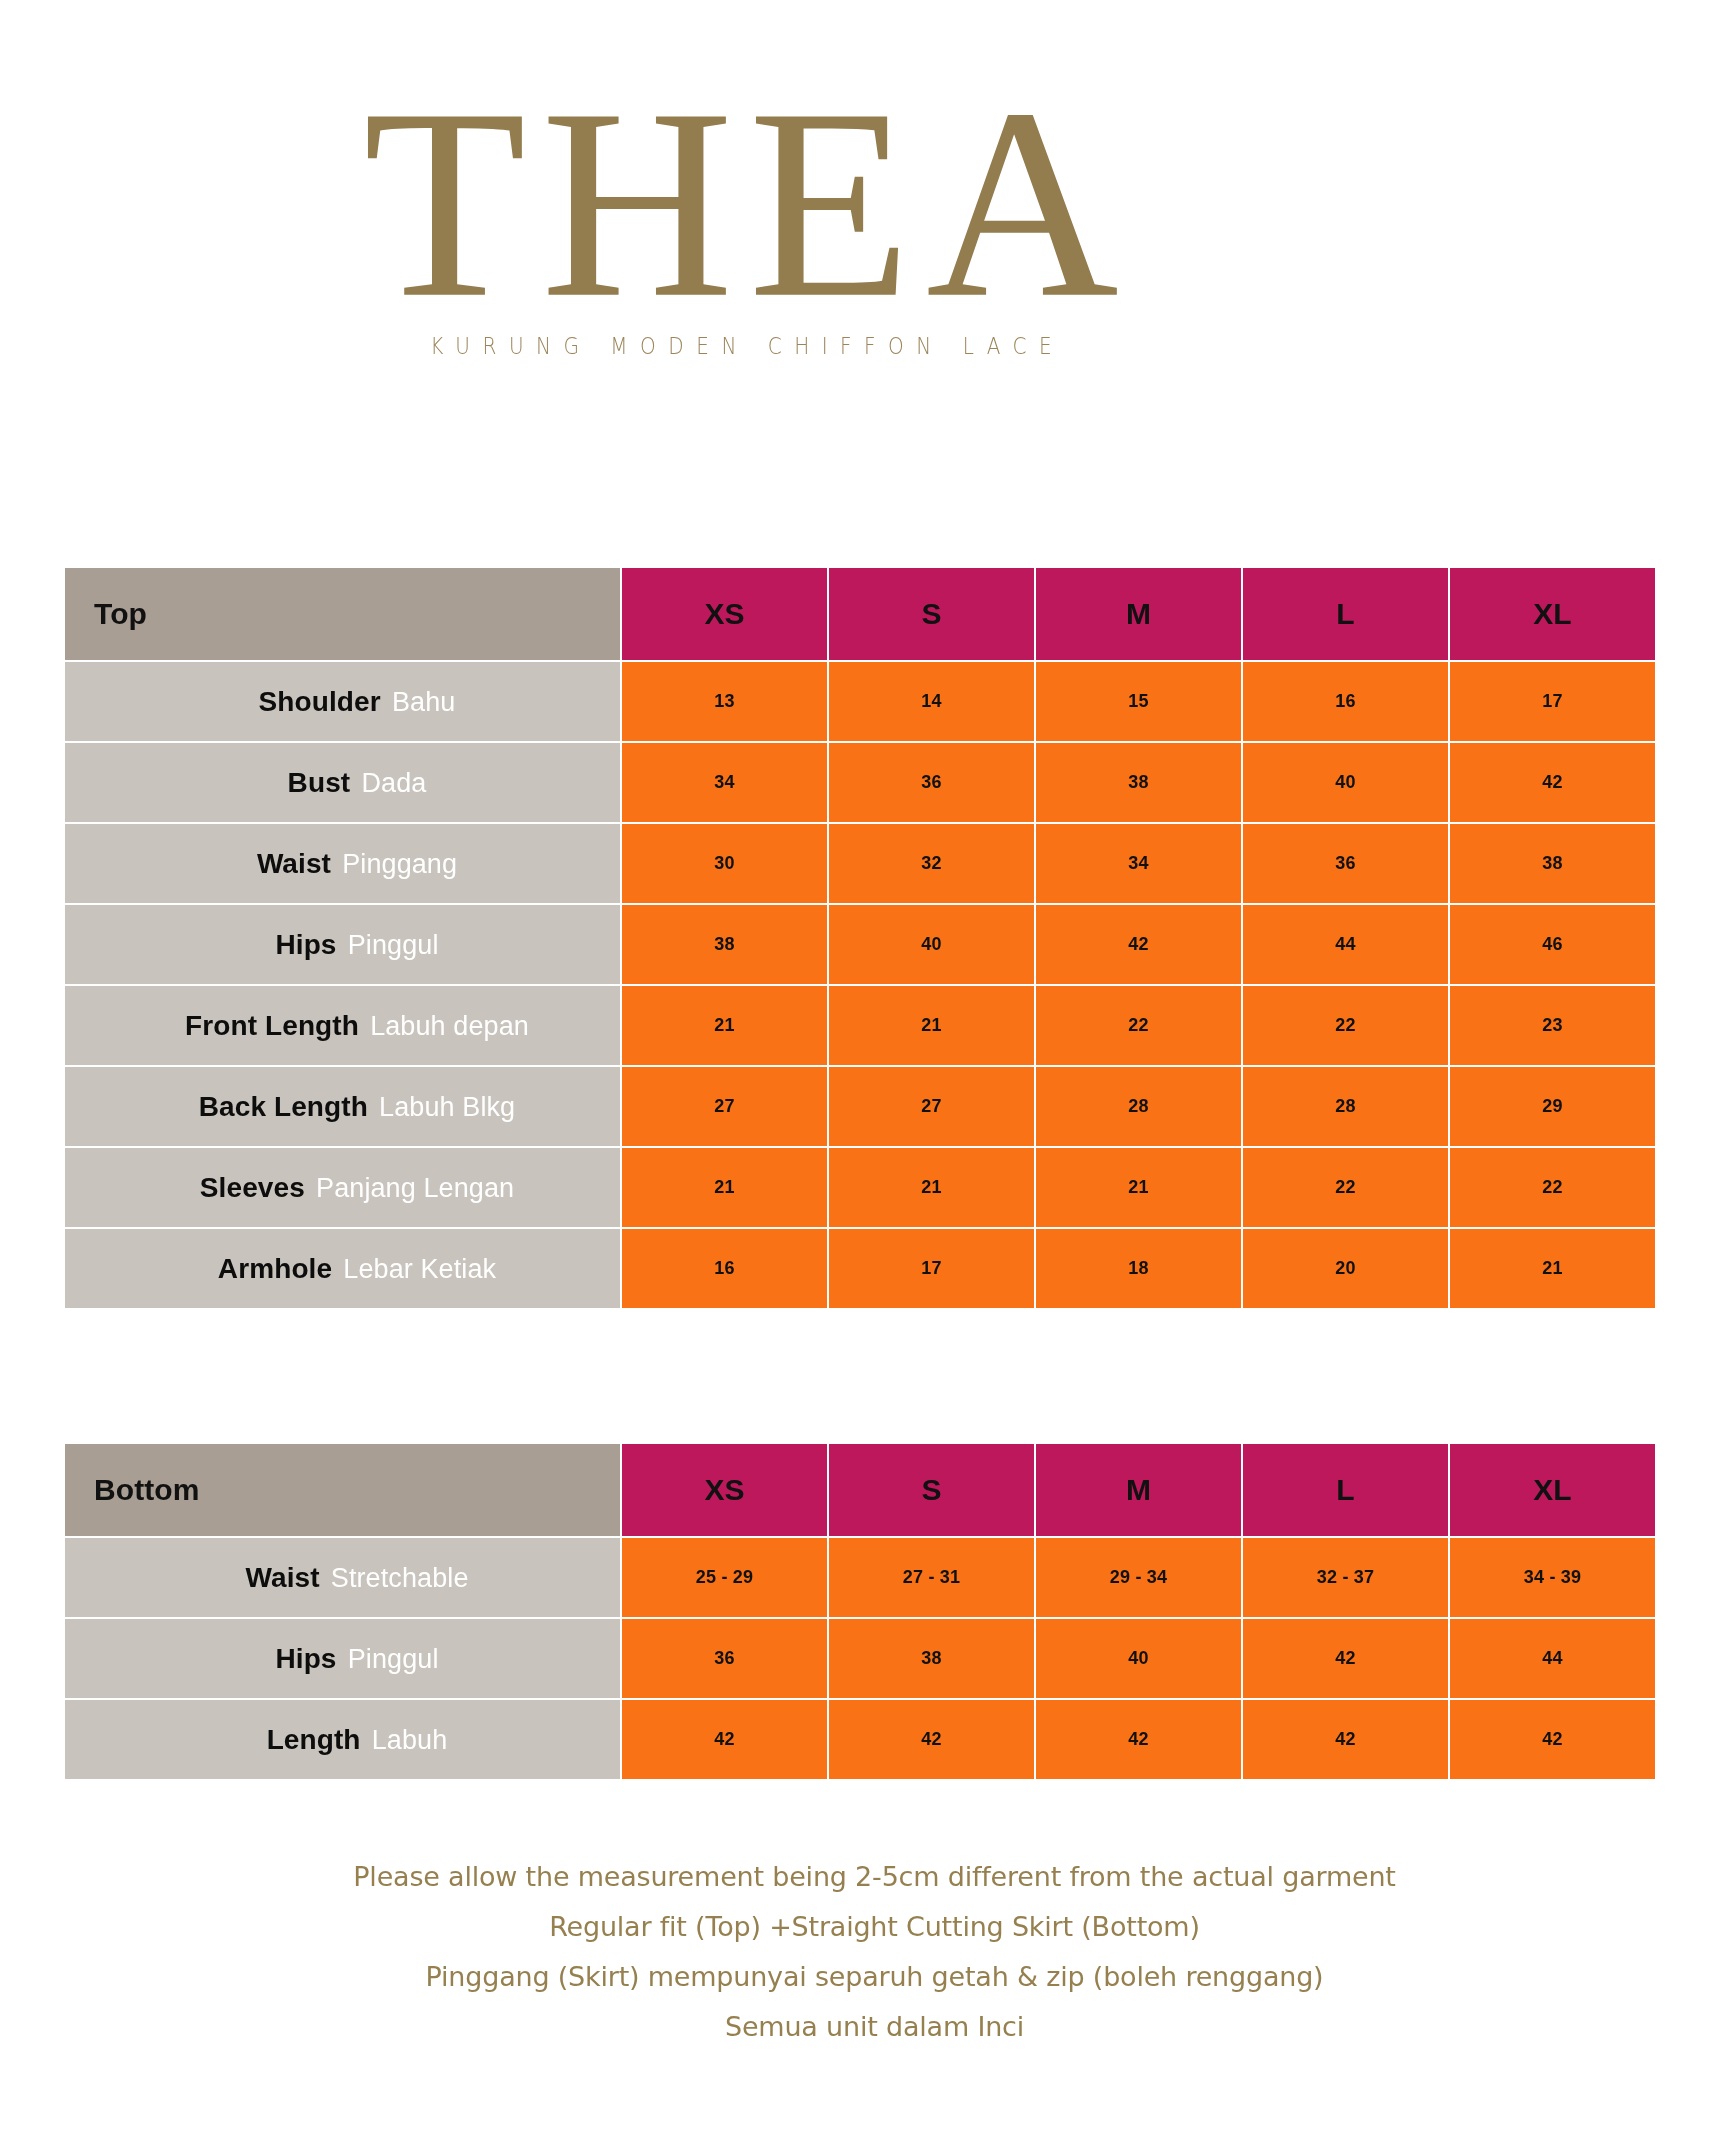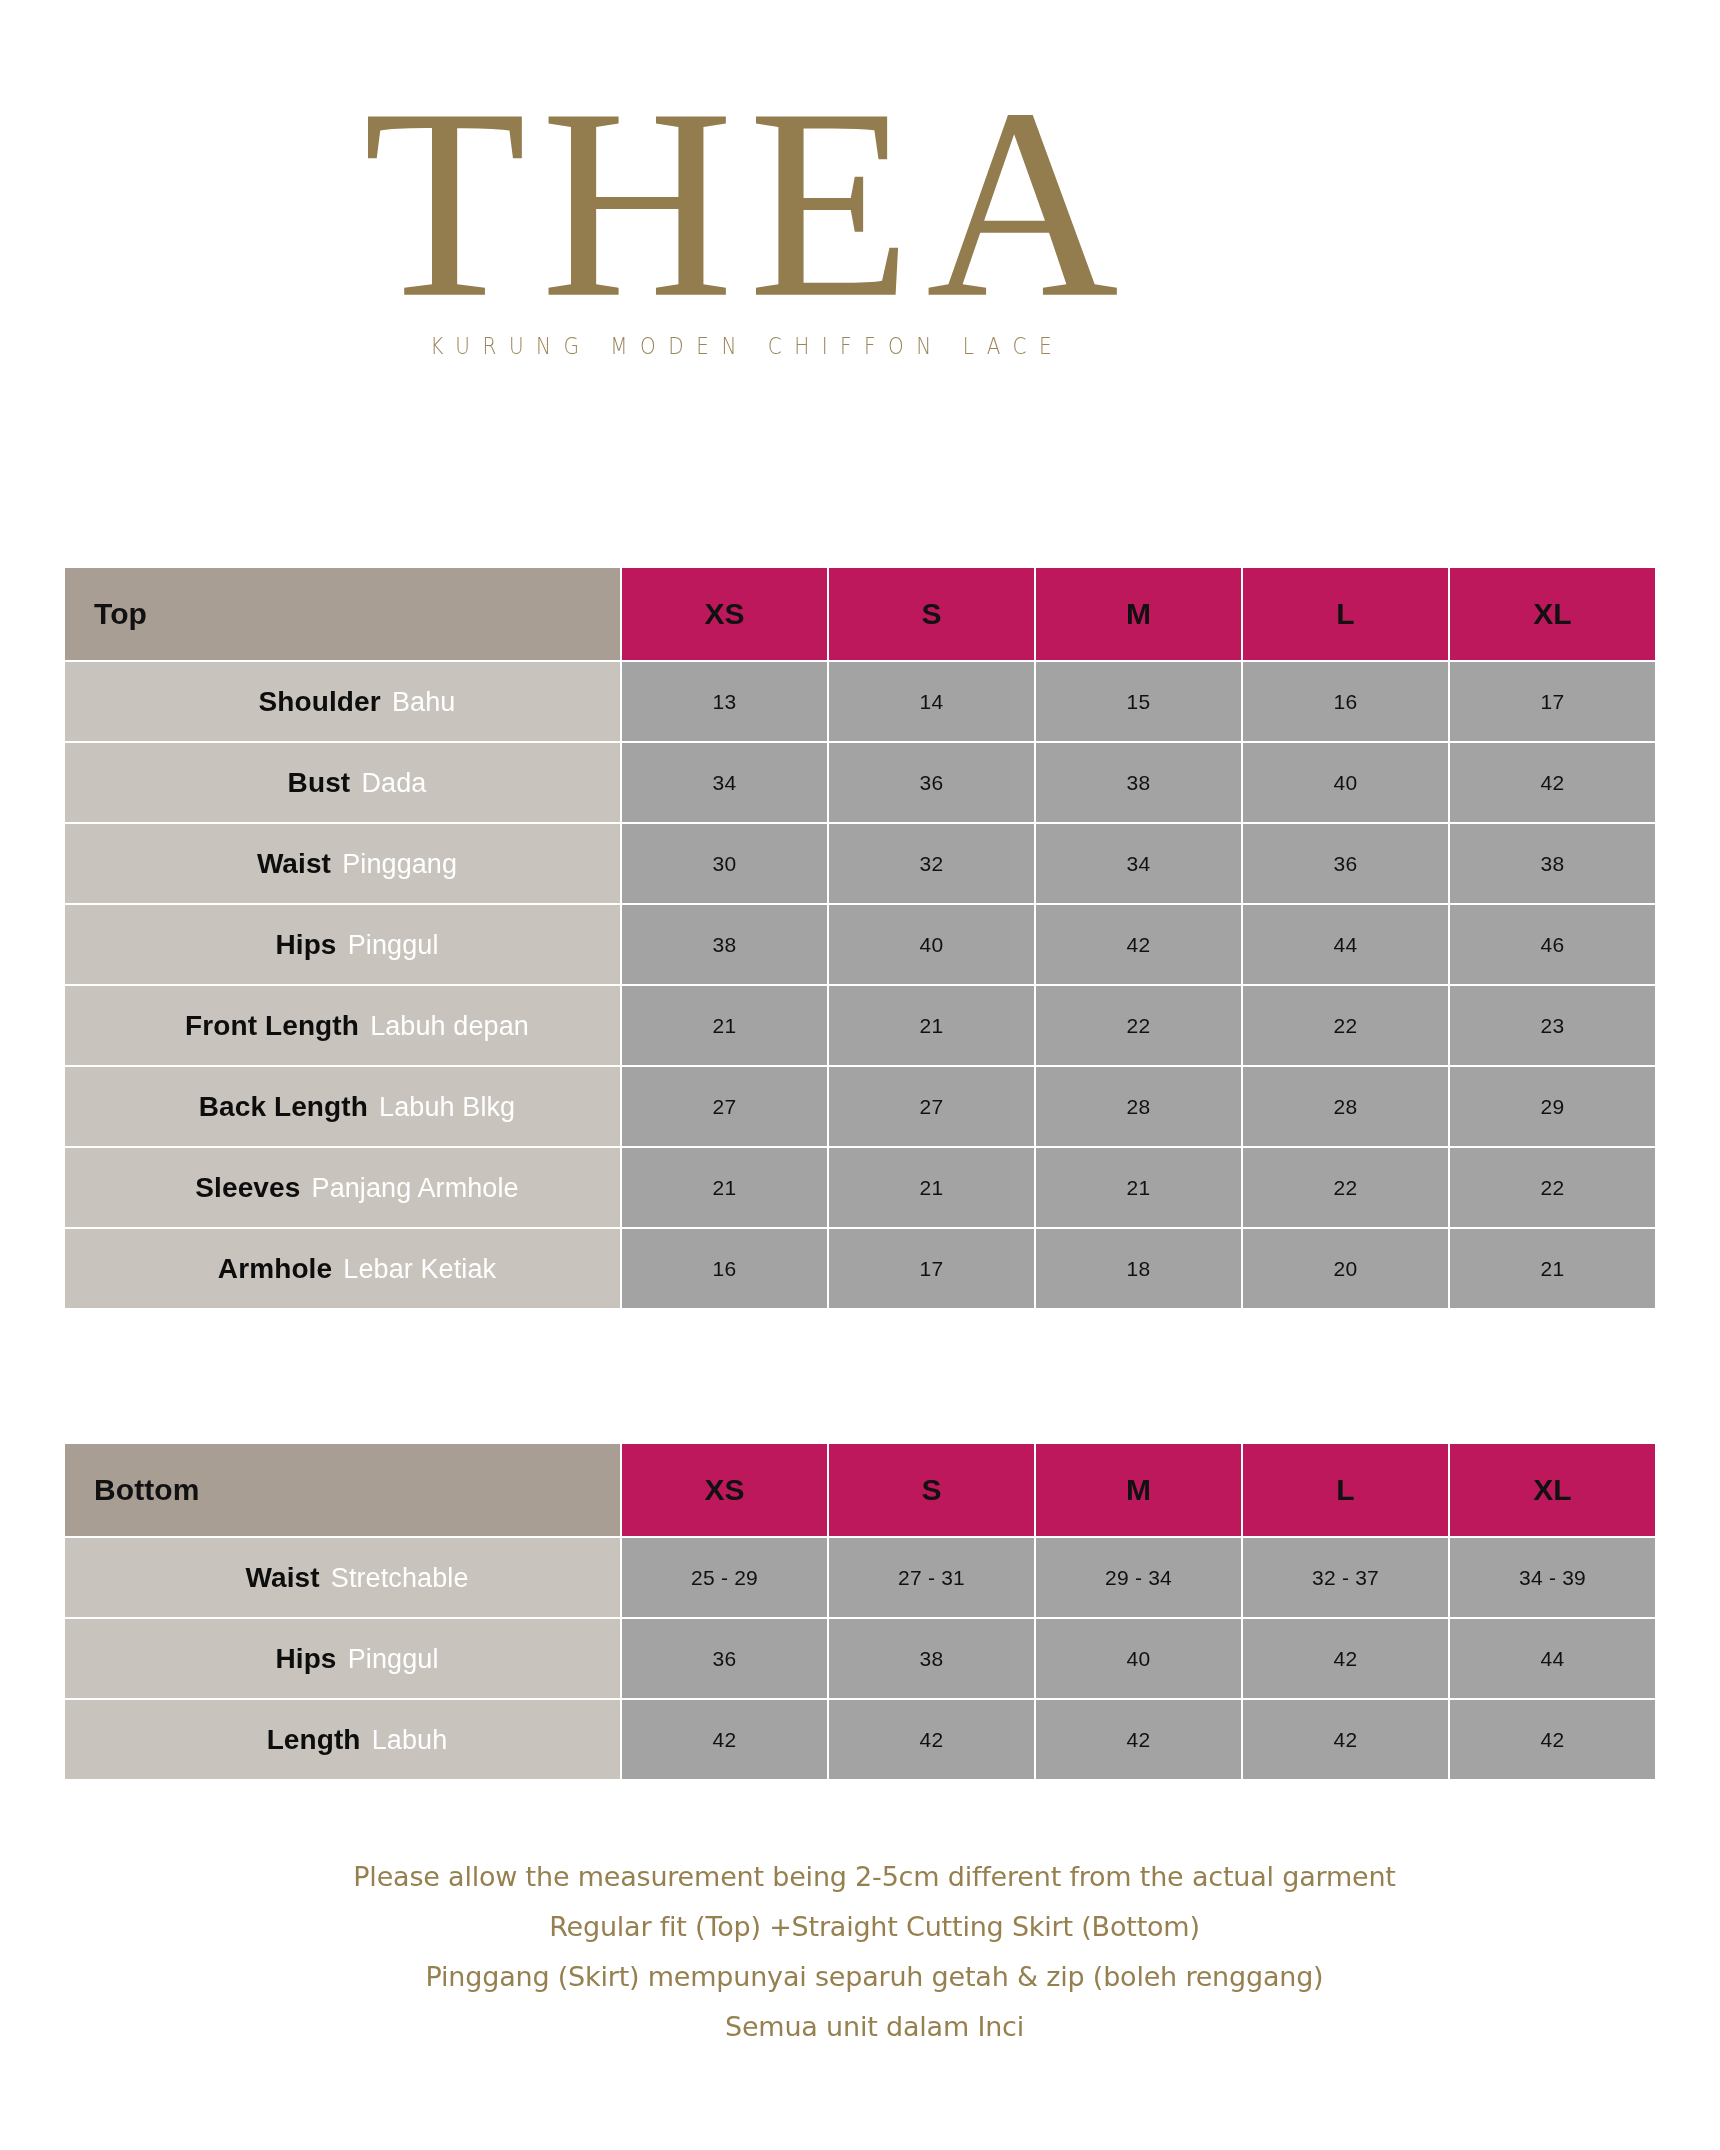--- a/index.html
+++ b/index.html
@@ -109,25 +109,25 @@
     letter-spacing: 0.1px;
   }
   .cell-label .label-ms {
     font-size: 27px;
     font-weight: 400;
     color: #ffffff;
     margin-left: 11.2px;
     letter-spacing: 0.1px;
   }
   .cell-value {
-    background: #a3a3a3;
+    background: #f97316;
     height: 79px;
     text-align: center;
-    font-size: 21px;
-    font-weight: 400;
+    font-size: 18px;
+    font-weight: 700;
     color: #111111;
     letter-spacing: 0.2px;
   }
 
   
   .notes {
     position: absolute;
     left: 0;
     top: 1852px;
     width: 1721px;
@@ -235,21 +235,21 @@
         </td>
         <td class="cell-value">27</td>
         <td class="cell-value">27</td>
         <td class="cell-value">28</td>
         <td class="cell-value">28</td>
         <td class="cell-value">29</td>
       </tr>
 
       <tr>
         <td class="cell-label">
-          <span class="label-en">Sleeves</span><span class="label-ms">Panjang Armhole</span>
+          <span class="label-en">Sleeves</span><span class="label-ms">Panjang Lengan</span>
         </td>
         <td class="cell-value">21</td>
         <td class="cell-value">21</td>
         <td class="cell-value">21</td>
         <td class="cell-value">22</td>
         <td class="cell-value">22</td>
       </tr>
 
       <tr>
         <td class="cell-label">

